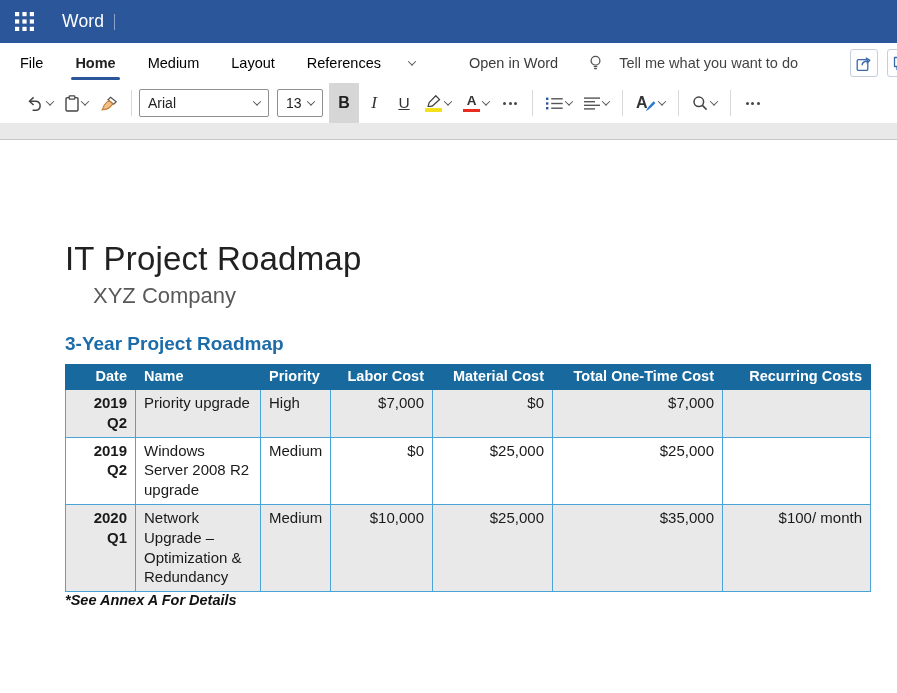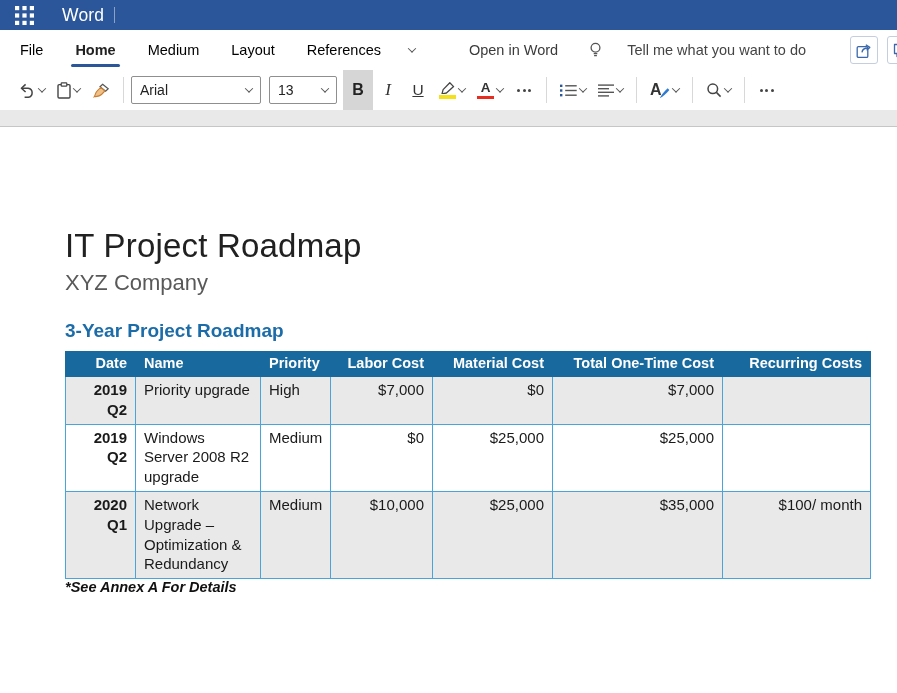--- a/index.html
+++ b/index.html
@@ -1,75 +1,75 @@
 <!DOCTYPE html>
 <html style="--topbar-bg: #2b579a; --accent: #2b579a; --table-header-bg: #17699e; --section-heading: #1b6ca8; --table-border: #4aa3d9; --row-alt-bg: #e9e9e9; --subtitle-gray: #595959; --highlight-yellow: #f5e11b; --font-color-red: #e82c20; --active-button-bg: #d6d6d6;"><head>
 <meta charset="utf-8">
 <style>
   * { margin:0; padding:0; box-sizing:border-box; }
   html,body { width:897px; height:693px; overflow:hidden; background:#fff;
     font-family:"Liberation Sans","DejaVu Sans",sans-serif; }
 
   
-  .topbar { height:30px; background:var(--topbar-bg,#2b579a); display:flex; align-items:center; }
+  .topbar { height:43px; background:var(--topbar-bg,#2b579a); display:flex; align-items:center; }
   .waffle { width:48px; height:46px; background:transparent; border:none; display:flex;
     align-items:center; justify-content:center; cursor:pointer; }
   .app-name { color:#fff; font-size:17.5px; font-weight:500; margin-left:14px; letter-spacing:.2px; }
   .topbar-divider { width:1px; height:16px; background:rgba(255,255,255,.45); margin-left:10px; }
 
   
   .tabrow { height:40px; background:#fff; display:flex; align-items:stretch; }
   .tabs { display:flex; margin-left:4px; }
   .tab { position:relative; border:none; background:none; padding:0 16px; font-size:14.5px;
     color:#000000; cursor:pointer; font-family:inherit; display:flex; align-items:center; }
   .tab.active { color:#222; font-weight:700; }
   .tab.active::after { content:""; position:absolute; left:12px; right:12px; bottom:3px;
     height:3px; border-radius:3px; background:var(--accent,#2b579a); }
   .chevbtn { padding:0 12px; }
   .openword { border:none; background:none; font-size:14.5px; color:#3b3b3b; margin-left:42px;
     cursor:pointer; font-family:inherit; }
-  .tellme { display:flex; align-items:center; gap:24px; margin-left:30px; color:#444;
+  .tellme { display:flex; align-items:center; gap:16px; margin-left:30px; color:#444;
     font-size:14.5px; cursor:pointer; }
   .corner { margin-left:auto; display:flex; align-items:center; gap:9px; margin-right:-18px; }
   .cornerbtn { width:28px; height:28px; border:1px solid #c4cede; border-radius:3px; background:#fff;
     display:flex; align-items:center; justify-content:center; cursor:pointer; }
 
   
-  .toolbar { height:40px; background:#fff; display:flex; align-items:center; padding-left:12px; }
+  .toolbar { height:40px; background:#fff; display:flex; align-items:center; padding-left:20px; }
   .tbtn { height:40px; min-width:30px; border:none; background:none; display:flex; align-items:center;
     justify-content:center; gap:3px; padding:0 6px; cursor:pointer; color:#333; font-family:inherit; }
   .tbtn.active { background:var(--active-button-bg,#d6d6d6); }
   .chev { width:6px; height:6px; border-right:1.4px solid #555; border-bottom:1.4px solid #555;
     transform:rotate(45deg) translate(-1px,-1px); display:inline-block; flex:none; }
   .sep { width:1px; height:26px; background:#d8d8d8; margin:0 7px; flex:none; }
   .selectbox { height:28px; border:1px solid #8f8f8f; border-radius:2px; display:flex;
     align-items:center; padding:0 8px; font-size:14px; color:#222; cursor:pointer; justify-content:space-between; }
   .selectbox.font { width:130px; margin-right:8px; }
-  .selectbox.size { width:68px; margin-right:6px; }
+  .selectbox.size { width:46px; margin-right:6px; }
   .bold-l  { font-size:16px; font-weight:700; color:#222; }
   .italic-l{ font-family:"Liberation Serif","DejaVu Serif",serif; font-style:italic; font-size:17px; }
   .under-l { font-size:15.5px; text-decoration:underline; }
   .stack { display:flex; flex-direction:column; align-items:center; gap:1.5px; }
   .bar { width:17px; height:3.5px; display:block; }
   .bar.yellow { background:var(--highlight-yellow,#f5e11b); }
   .bar.red    { background:var(--font-color-red,#e82c20); }
   .A { font-size:13.5px; font-weight:700; color:#333; font-style:normal; line-height:1; }
   .dots { display:flex; gap:2.5px; align-items:center; }
   .dots i { width:3px; height:3px; border-radius:50%; background:#444; display:block; }
   .styles-ico { display:flex; align-items:flex-end; }
   .styles-ico b { font-size:16px; font-weight:700; color:#333; }
   .styles-ico svg { margin-left:-3px; }
 
   
   .band { height:17px; background:#e9e9e9; border-bottom:1px solid #c6c6c6; }
 
   
   .canvas { background:#fff; padding:100px 0 0 65px; cursor:text; }
   h1[data-name="document-title"] { font-size:33px; font-weight:400; color:#212121; letter-spacing:.2px; }
-  .subtitle { font-size:22px; color:var(--subtitle-gray,#595959); margin-top:5px; }
+  .subtitle { font-size:22px; color:var(--subtitle-gray,#595959); margin-top:5px;margin-left:28px; }
   h2[data-name="section-heading"] { font-size:19px; font-weight:700;
     color:var(--section-heading,#1b6ca8); margin:24px 0 9px; }
 
   table { border-collapse:collapse; width:805px; table-layout:fixed; }
   th { background:var(--table-header-bg,#17699e); color:#fff; font-size:14.5px; font-weight:700;
     padding:3px 8px 5px; border:1px solid var(--table-header-bg,#17699e); }
   td { border:1px solid var(--table-border,#4aa3d9); padding:3px 8px 4px; font-size:15px;
     line-height:1.32; vertical-align:top; color:#1a1a1a; background:#fff; }
   tr.alt td { background:var(--row-alt-bg,#e9e9e9); }
   .ar { text-align:right; } .al { text-align:left;margin-top:48px; }

